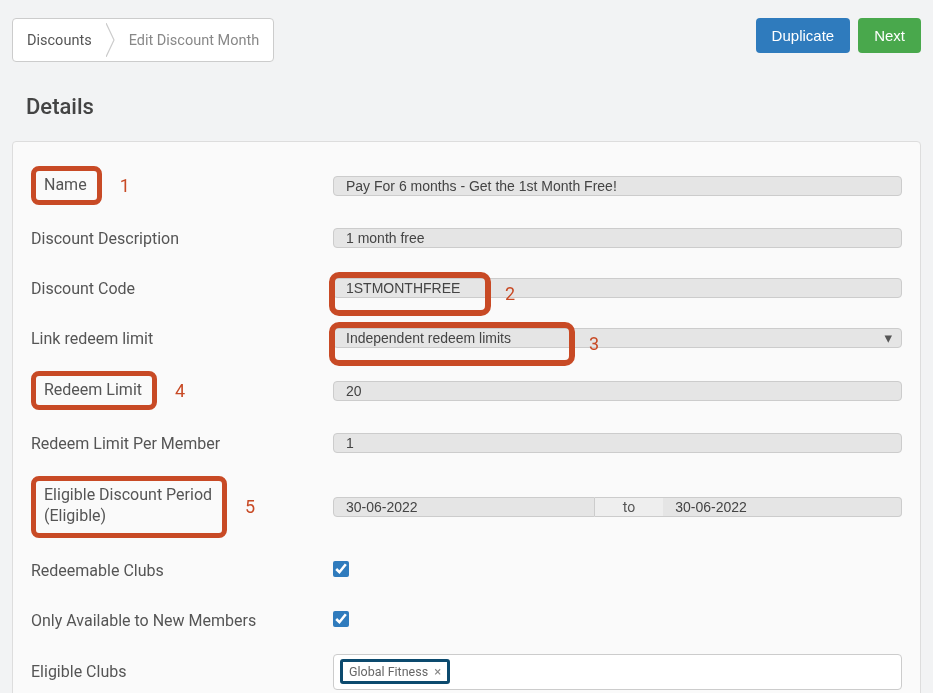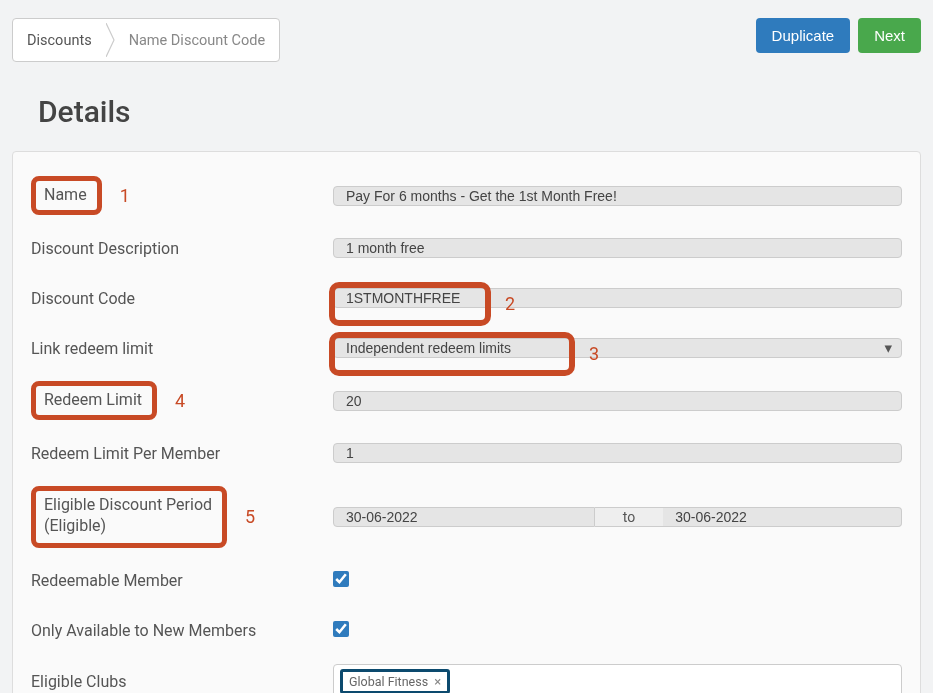--- a/index.html
+++ b/index.html
@@ -43,22 +43,22 @@
     .breadcrumb .sep svg { width: 9px; height: 34px; }
     .actions { display: flex; gap: 8px; }
     .btn {
       border: none; border-radius: 4px;
       color: #fff; padding: 9px 16px;
       font-size: 15px; cursor: pointer;
     }
     .btn-primary { background: #2f7bbd; }
     .btn-success { background: #49a84c; }
     .page-title {
-      font-size: 30px; font-weight: 500; color: #444;
-      margin: 0 0 22px 26px;
+      font-size: 22px; font-weight: 500; color: #444;
+      margin: 0 0 22px 14px;
     }
     .panel {
       border: 1px solid #ddd;
       border-radius: 4px;
       background: #fafafa;
       padding: 24px 18px 20px;
       margin: 0 0 0 0;
     }
     .row {
       display: flex; align-items: center;
@@ -147,21 +147,21 @@
   <div class="breadcrumb">
     <div class="crumb">
       <span>Discounts</span>
     </div>
     <div class="sep">
       <svg viewBox="0 0 9 34">
           <path d="M0 0 L8 17 L0 34" fill="none" stroke="#ccc" stroke-width="1.2"></path>
         </svg>
     </div>
     <div class="crumb inactive">
-      <span>Name Discount Code</span>
+      <span>Edit Discount Month</span>
     </div>
   </div>
   <div class="actions">
     <button class="btn btn-primary">Duplicate</button>
     <button class="btn btn-success">Next</button>
   </div>
 </div>
 
 <h1 class="page-title">Details</h1>
 
@@ -250,21 +250,21 @@
       <div class="date-group">
         <input class="input" style="width: 46%;" value="30-06-2022">
         <div class="date-addon">to</div>
         <input class="input right" style="flex: 1 1 0%;" value="30-06-2022">
       </div>
     </div>
   </div>
 
   <div class="row">
     <div class="label-col">
-      <label>Redeemable Member</label>
+      <label>Redeemable Clubs</label>
     </div>
     <div class="field-col">
       <input type="checkbox" class="chk" checked="" style="">
     </div>
   </div>
 
   <div class="row">
     <div class="label-col">
       <label>Only Available to New Members</label>
     </div>

